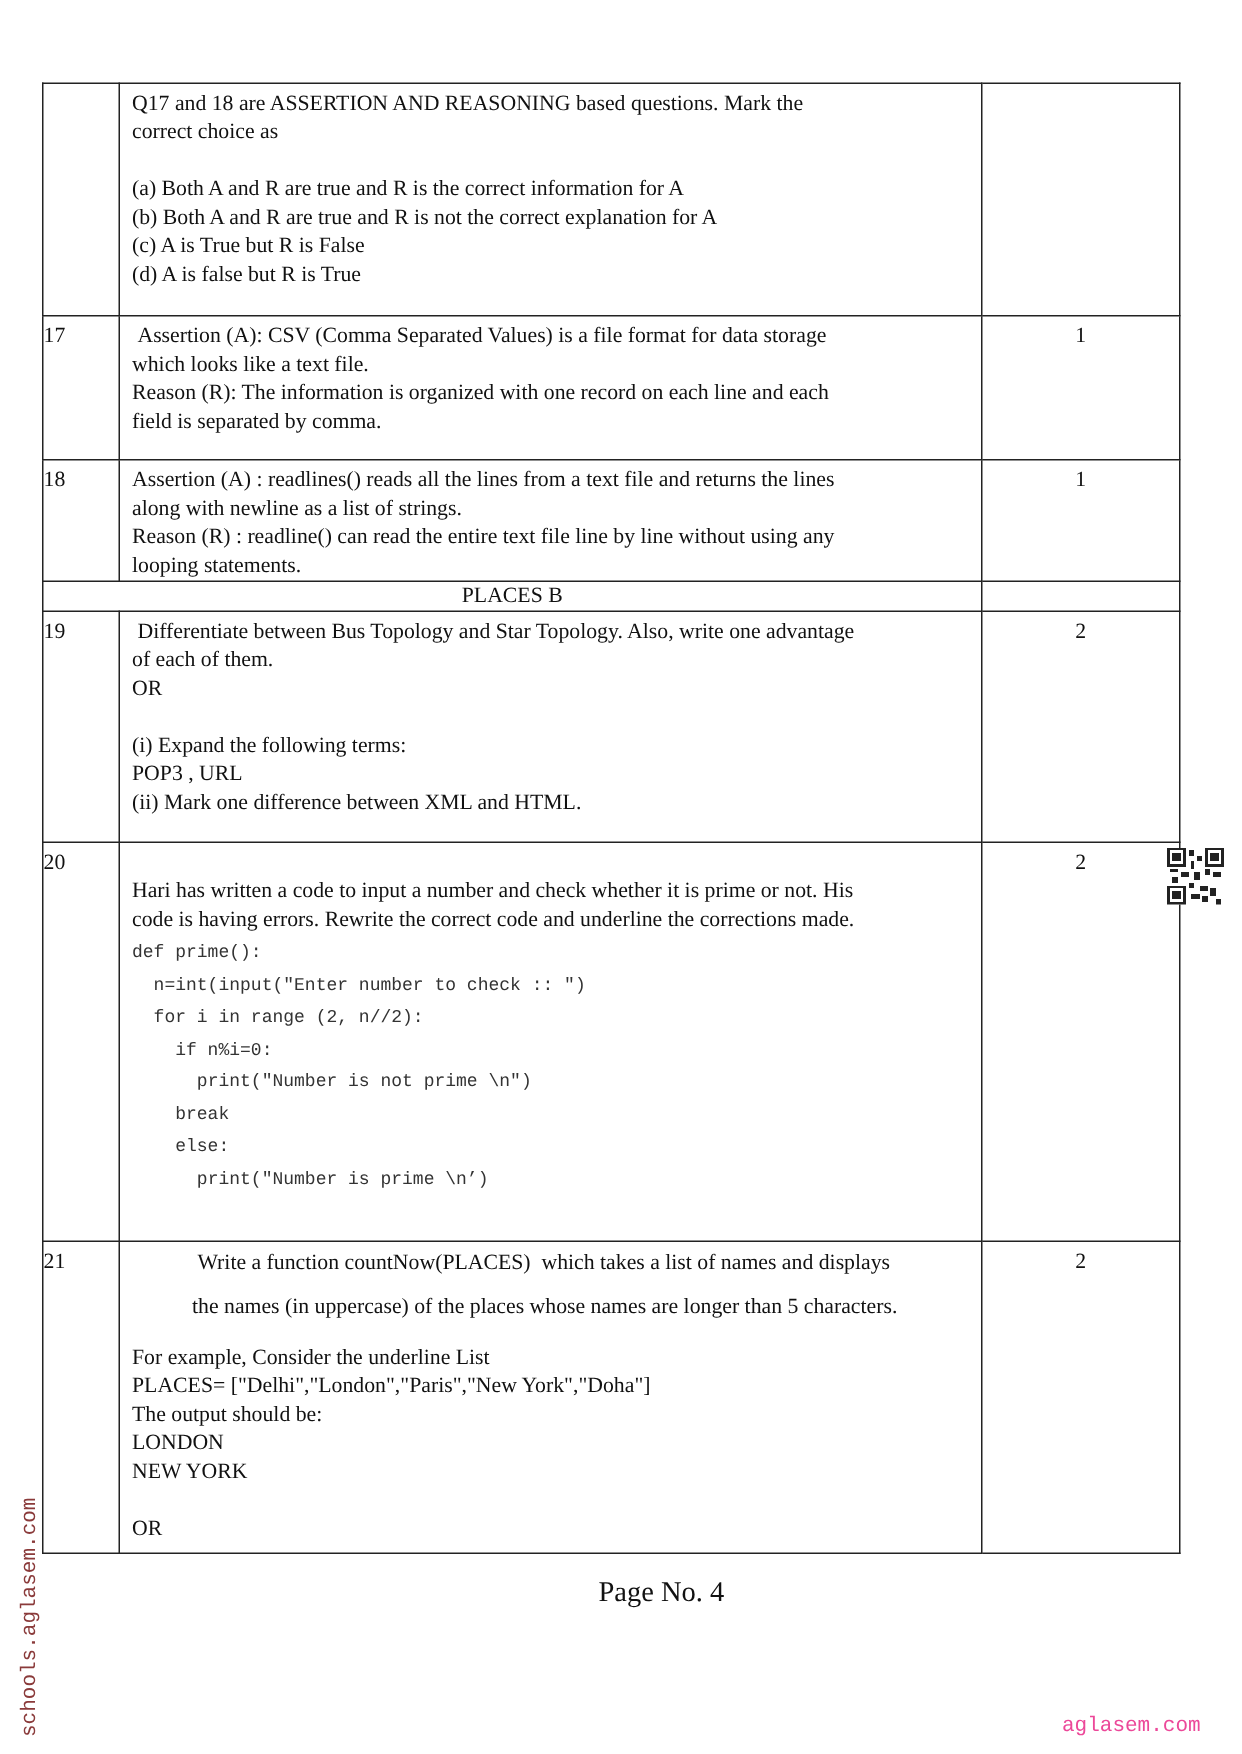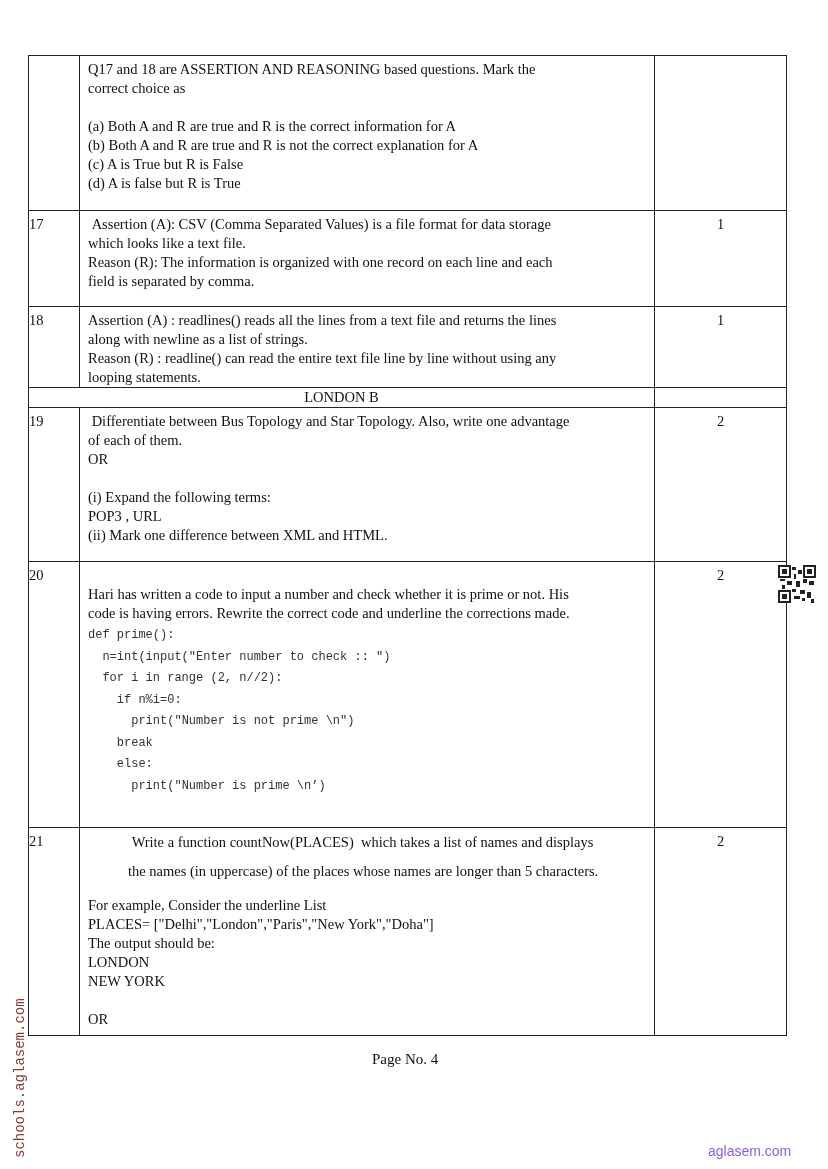--- a/index.html
+++ b/index.html
@@ -13,23 +13,23 @@
   .col-marks { width: 132px; }
   .qnum { padding-top: 4px !important; }
   .marks { text-align: center; padding-top: 4px !important; }
   .qtext { padding: 4px 8px 6px 8px !important; }
   .line { display: block; white-space: pre-wrap; min-height: 19px; }
   .blank { display: block; height: 19px; }
   .section-row td { text-align: center; height: 19px; }
   .code { font-family: "Liberation Mono", "DejaVu Sans Mono", monospace; font-size: 12px;
           line-height: 21.5px; color: #333; white-space: pre; margin-top: 2px; }
   .spaced { line-height: 29px; margin-left: 40px; }
-  .footer-page { position: absolute; left: 372px; top: 1051px; font-size: 15px; }
-  .wm-bottom { position: absolute; left: 708px; top: 1143px; font-family: Liberation Sans, sans-serif;
-               font-size: 14px; color: #8b5cf6; }
+  .footer-page { position: absolute; left: 399px; top: 1051px; font-size: 19px; }
+  .wm-bottom { position: absolute; left: 708px; top: 1143px; font-family: Liberation Mono, monospace;
+               font-size: 14px; color: #ec4899; }
   .wm-side { position: absolute; left: 12px; top: 1158px; transform-origin: left top; transform: rotate(-90deg);
              font-family: "Liberation Mono", "DejaVu Sans Mono", monospace; font-size: 14px; color: #8a3a3a; white-space: nowrap; }
   .qr { position: absolute; left: 778px; top: 565px; width: 38px; height: 38px; }
 </style>
 </head>
 <body>
 
 <table class="page-table">
   <colgroup>
       <col class="col-num">
@@ -68,21 +68,21 @@
     <td class="qtext" style="padding-bottom:0 !important">
       <span class="line">Assertion (A) : readlines() reads all the lines from a text file and returns the lines</span>
       <span class="line">along with newline as a list of strings.</span>
       <span class="line">Reason (R) : readline() can read the entire text file line by line without using any</span>
       <span class="line">looping statements.</span>
     </td>
     <td class="marks">1</td>
   </tr>
 
   <tr class="section-row">
-    <td colspan="2">LONDON B</td>
+    <td colspan="2">PLACES B</td>
     <td></td>
   </tr>
 
   <tr style="height:154px">
     <td class="qnum">19</td>
     <td class="qtext">
       <span class="line"> Differentiate between Bus Topology and Star Topology. Also, write one advantage</span>
       <span class="line">of each of them.</span>
       <span class="line">OR</span>
       <span class="blank"></span>

